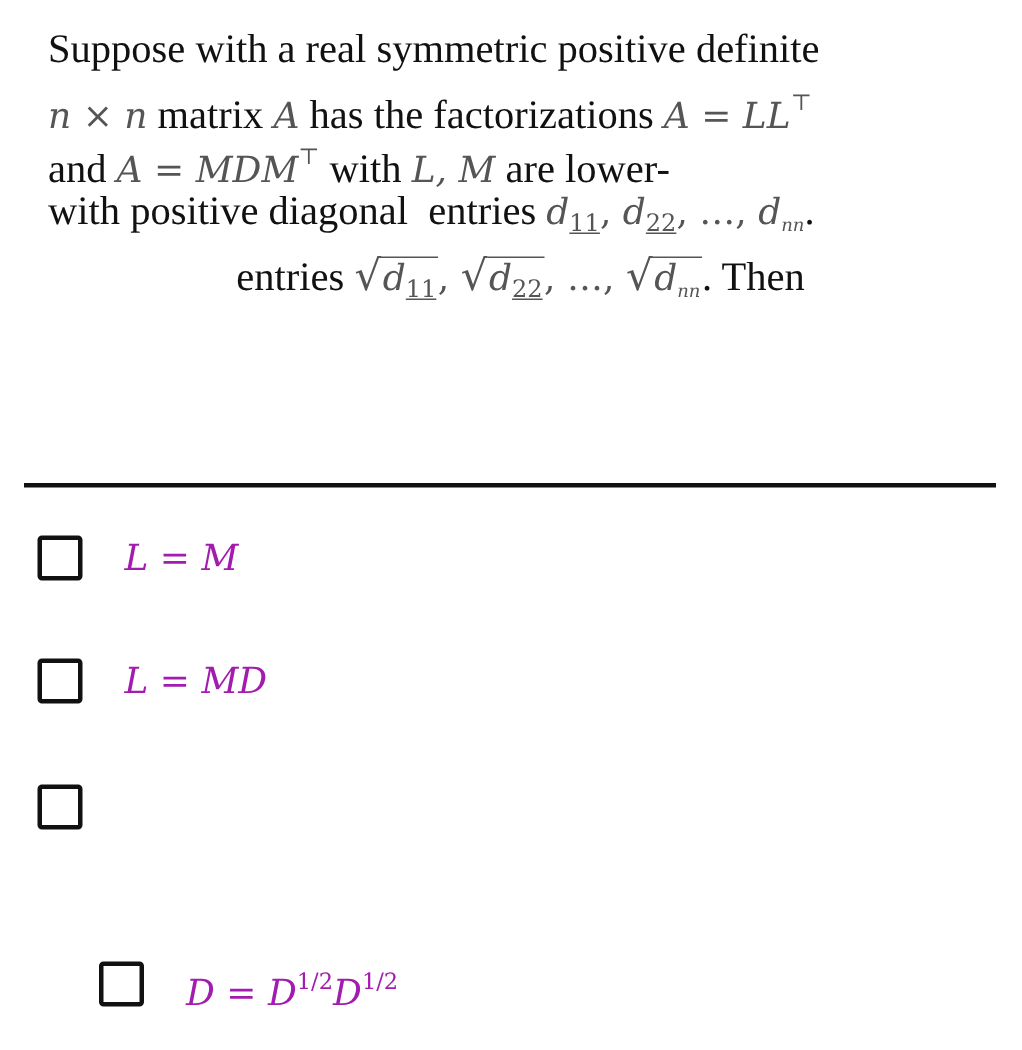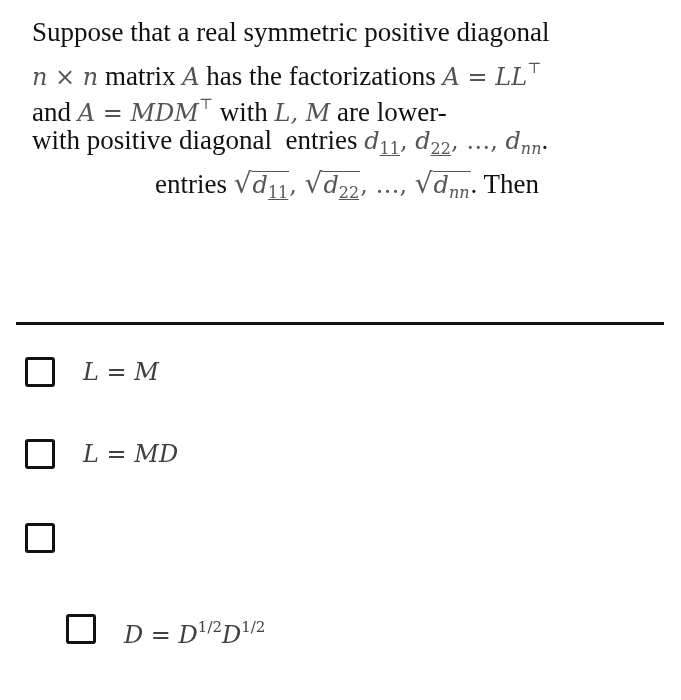--- a/index.html
+++ b/index.html
@@ -3,36 +3,36 @@
 <meta charset="utf-8">
 <style>
   html, body { margin:0; padding:0; background:#ffffff; }
   body { width:681px; height:700px; position:relative; overflow:hidden; font-family:"Liberation Serif","DejaVu Serif",serif; color:#111; }
   .question { position:absolute; left:32px; top:14px; width:630px; font-size:27px; line-height:36px; }
   .qline { white-space:nowrap; height:36px; }
   .qline.tall { height:46px; line-height:52px;text-align:center; }
   .m { font-family:"DejaVu Serif","Liberation Serif",serif; font-style:italic; color:#555; font-size:24px; }
   .mu { font-family:"DejaVu Serif","Liberation Serif",serif; font-style:normal; color:#555; font-size:24px; }
   .sub { font-size:16px; vertical-align:-5px; font-style:normal;text-decoration:underline; }
-  .subi { font-size:16px; vertical-align:-5px; font-style:italic; }
+  .subi { font-size:12px; vertical-align:-5px; font-style:italic; }
   .sup { font-size:15px; vertical-align:12px; font-style:normal; }
   .sqrt { display:inline-block; position:relative; }
   .sqrt .rad { display:inline-block; border-top:1.5px solid #555; padding:0 1px; line-height:26px; }
   .sqrt .sym { font-style:normal; font-size:28px; color:#555; }
   .divider { position:absolute; left:16px; top:322px; width:648px; height:3px; background:#111; }
   .option { position:absolute; left:25px; height:40px; display:flex; align-items:center; }
   .checkbox { width:24px; height:24px; border:3px solid #111; border-radius:3px; box-sizing:content-box; }
-  .opt-label { margin-left:28px; font-family:"DejaVu Serif","Liberation Serif",serif; font-style:italic; font-size:24px; color:#404040; white-space:nowrap; }
+  .opt-label { margin-left:28px; font-family:"DejaVu Serif","Liberation Serif",serif; font-style:italic; font-size:24px; color:#a21caf; white-space:nowrap; }
   .opt-label .sup { font-size:15px; vertical-align:11px; font-style:normal; }
 </style>
 </head>
 <body>
 
 <div class="question">
-  <div class="qline"><span>Suppose that a real symmetric positive diagonal</span></div>
+  <div class="qline"><span>Suppose with a real symmetric positive definite</span></div>
   <div class="qline">
     <span class="m">n × n</span><span style="white-space:pre"> matrix </span><span class="m">A</span><span style="white-space:pre"> has the factorizations </span><span class="m">A = LL</span><span class="m sup">⊤</span>
   </div>
   <div class="qline">
     <span style="white-space:pre">and </span><span class="m">A = MDM</span><span class="m sup">⊤</span><span style="white-space:pre"> with </span><span class="m">L, M</span><span style="white-space:pre"> are lower-</span>
   </div>
   <div class="qline">
     <span style="white-space:pre">with positive diagonal  entries </span><span class="m"><span>d</span><span class="sub">11</span></span><span class="mu" style="white-space:pre">, </span><span class="m"><span>d</span><span class="sub">22</span></span><span class="mu" style="white-space:pre">, </span><span class="mu">…</span><span class="mu" style="white-space:pre">, </span><span class="m"><span>d</span><span class="subi">nn</span></span><span>.</span>
   </div>
   <div class="qline tall">
@@ -49,16 +49,16 @@
 
 <div class="option" style="top:434px;">
   <div class="checkbox"></div>
   <div class="opt-label"><span>L = MD</span></div>
 </div>
 
 <div class="option" style="top:518px;">
   <div class="checkbox"></div>
 </div>
 
-<div class="option" style="top:609px;padding-left:41px;">
+<div class="option" style="top:636px;padding-left:41px;">
   <div class="checkbox"></div>
   <div class="opt-label" style="margin-top:8px;"><span>D = D</span><span class="sup">1/2</span><span>D</span><span class="sup">1/2</span></div>
 </div>
 
 </body></html>

